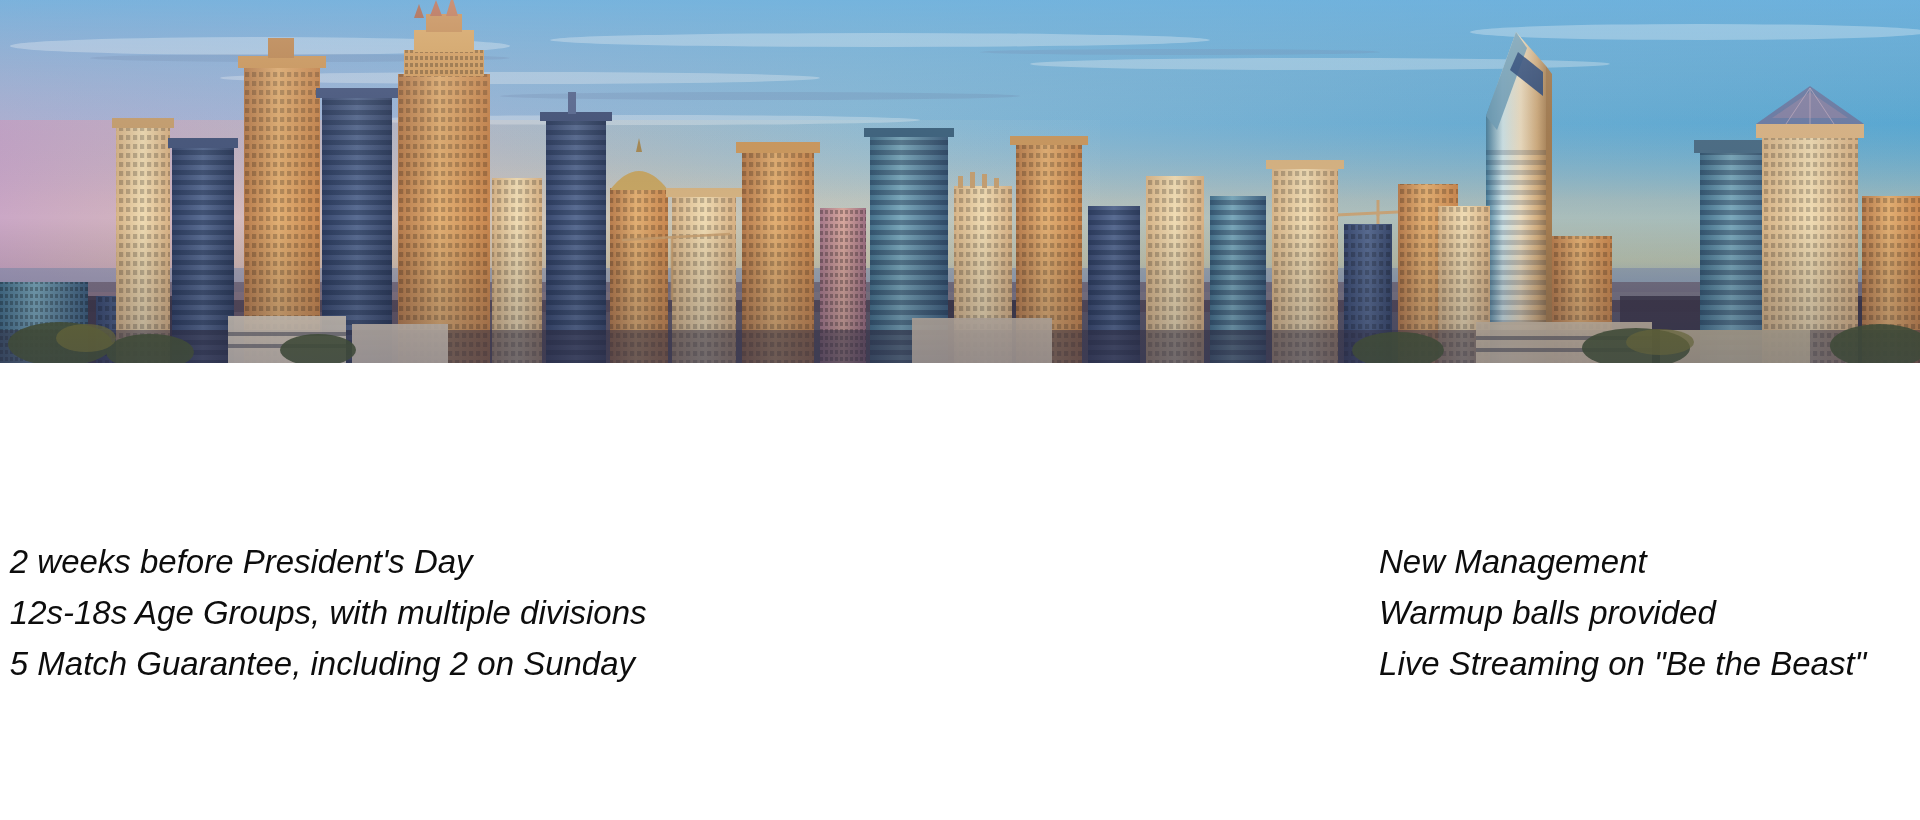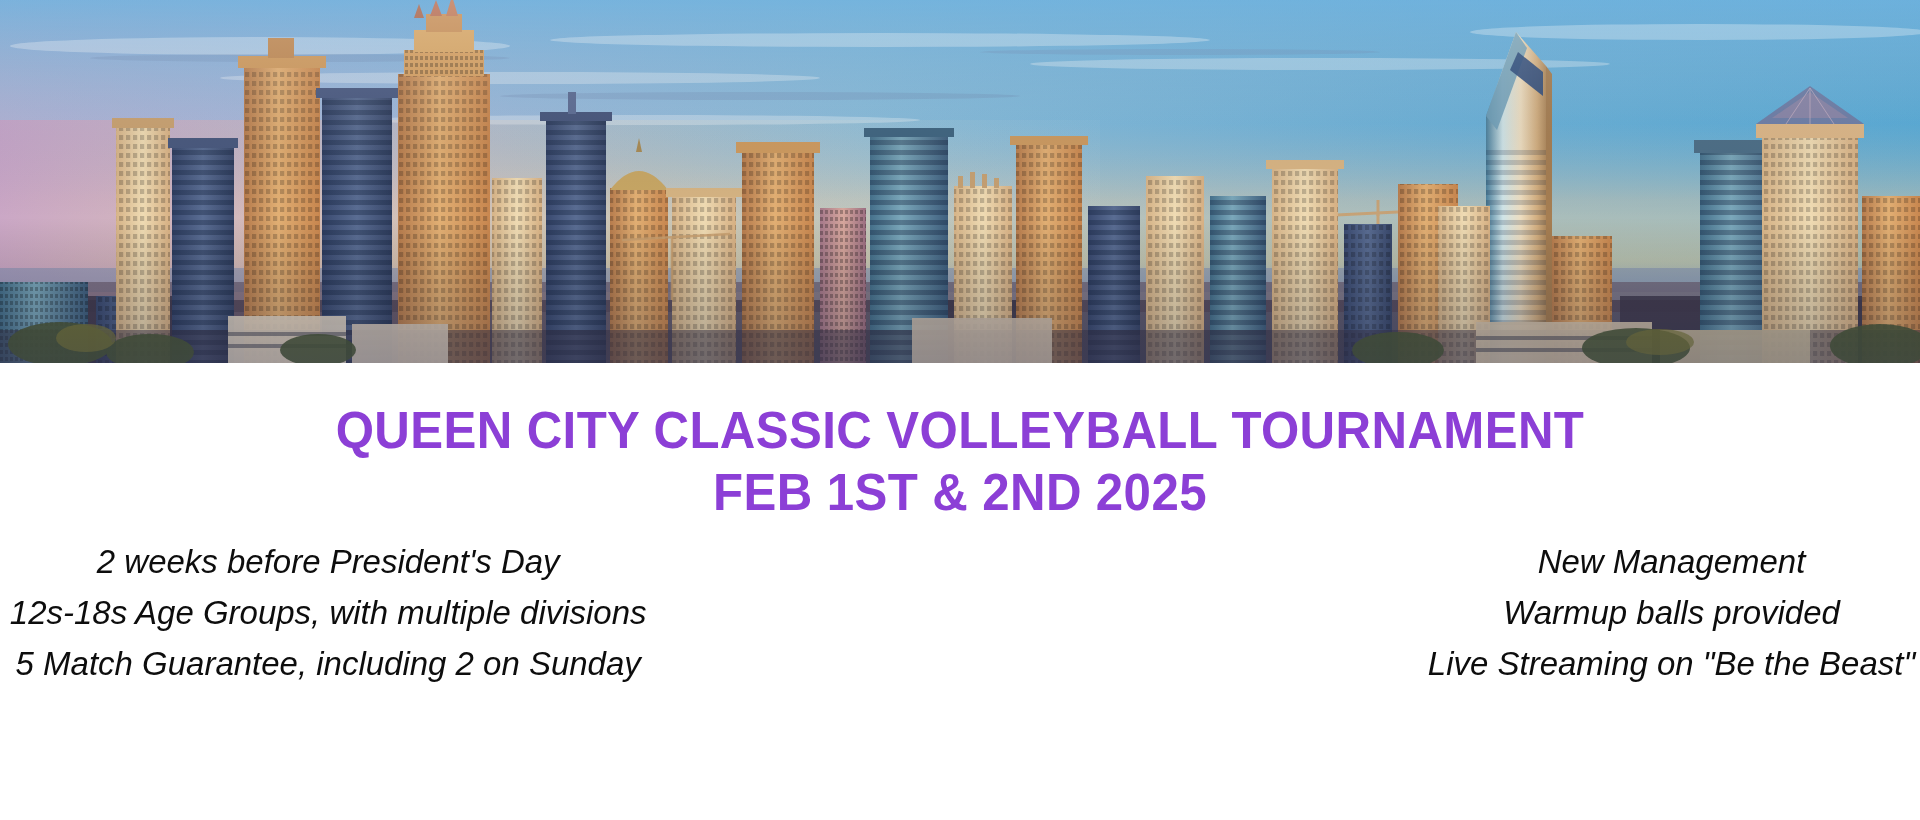--- a/index.html
+++ b/index.html
@@ -64,21 +64,21 @@
     position: absolute;
     top: 173px;
     left: 0;
     width: 1920px;
     display: flex;
     flex-direction: row;
   }
 
   .col {
     flex: 0 0 50%;
-    text-align: center;
+    text-align: left;
   }
   .col-left  { padding-right: 357px; }
   .col-right { padding-left: 357px; }
 
   .line {
     font-family: "Liberation Sans", sans-serif;
     font-style: italic;
     font-weight: normal;
     font-size: 34px;
     line-height: 51px;
@@ -383,24 +383,20 @@
         <ellipse cx="86" cy="338" rx="30" ry="14"></ellipse>
         <ellipse cx="1660" cy="342" rx="34" ry="13"></ellipse>
       </g>
 
       <rect x="0" y="0" width="1920" height="363" fill="url(#vFade)"></rect>
     </svg>
   </div>
 
   <div class="content">
 
-    <div class="headline-block">
-      <div class="headline">QUEEN CITY CLASSIC VOLLEYBALL TOURNAMENT</div>
-      <div class="headline">FEB 1ST &amp; 2ND 2025</div>
-    </div>
 
     <div class="columns">
 
       <div class="col col-left">
         <div class="line">2 weeks before President's Day</div>
         <div class="line">12s-18s Age Groups, with multiple divisions</div>
         <div class="line">5 Match Guarantee, including 2 on Sunday</div>
       </div>
 
       <div class="col col-right">

